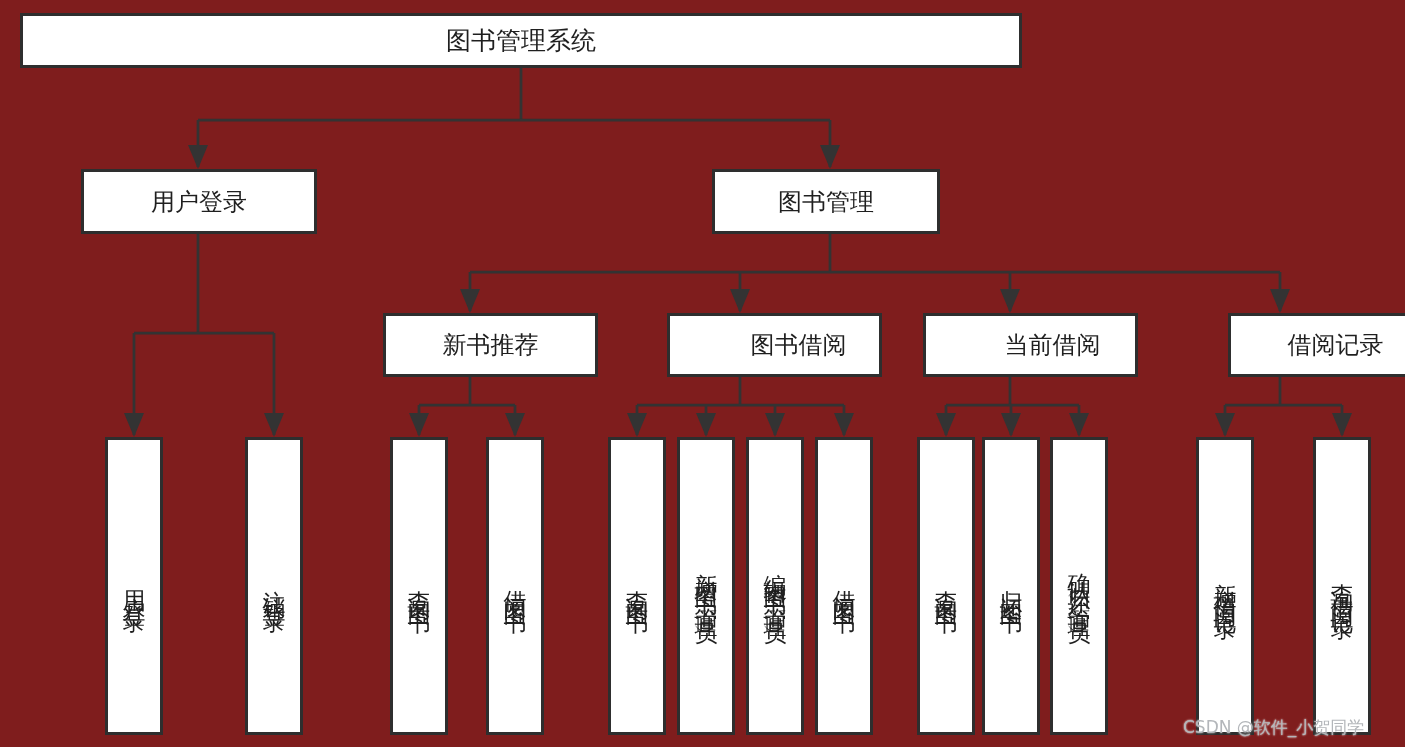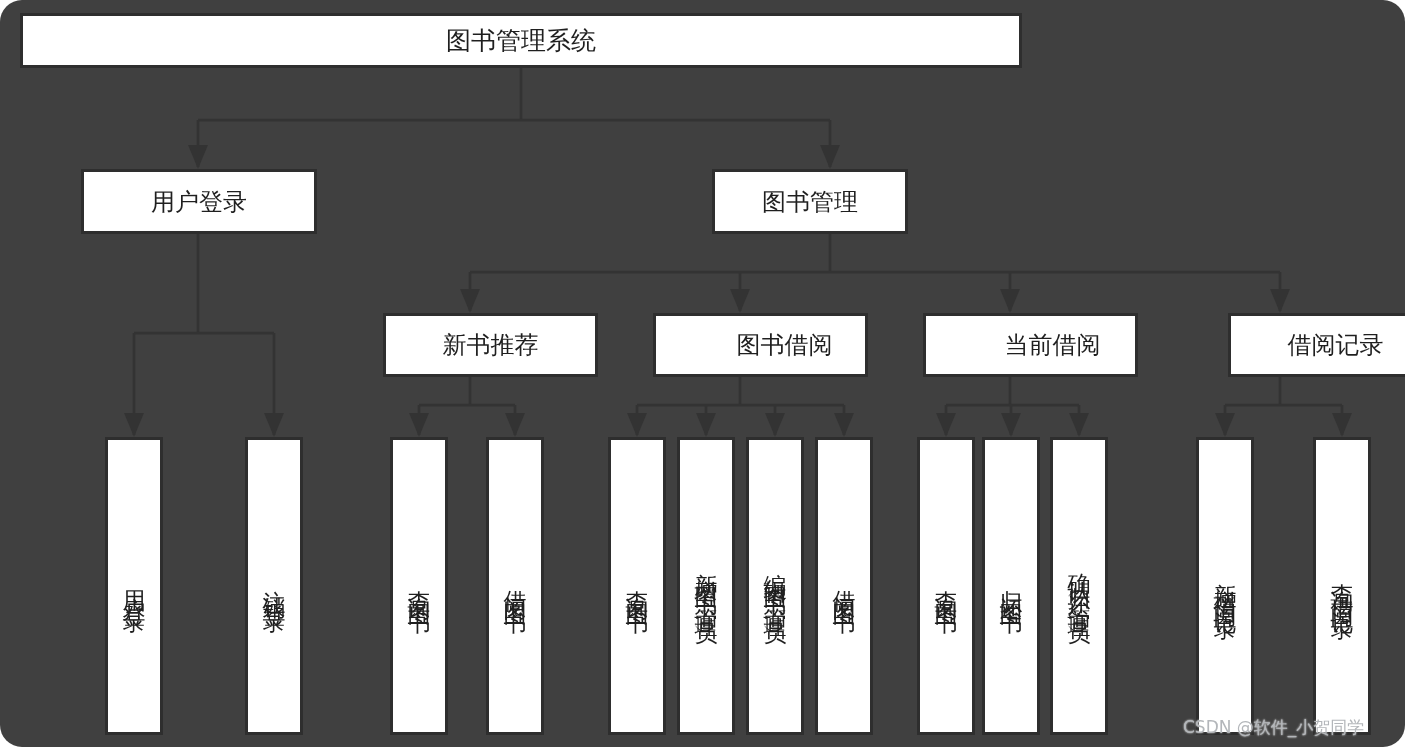--- a/index.html
+++ b/index.html
@@ -5,23 +5,22 @@
   html, body {
     margin: 0;
     padding: 0;
     background: #ffffff;
     font-family: "DejaVu Sans", "Liberation Sans", sans-serif;
   }
   .canvas {
     position: relative;
     width: 1405px;
     height: 747px;
-    background: #404040;
+    background: #7f1d1d;
     overflow: hidden;
-    border-radius: 22px;
   }
   svg.connectors {
     position: absolute;
     left: 0; top: 0;
     width: 1405px;
     height: 747px;
     pointer-events: none;
   }
   .node {
     position: absolute;
@@ -43,24 +42,24 @@
     width: 58px;
     height: 298px;
     font-size: 23px;
     writing-mode: vertical-rl;
     letter-spacing: 7px;
     line-height: 1;
     white-space: normal;
   }
   
   .node.user-login   { left: 81px;  top: 169px; width: 236px; }
-  .node.book-manage  { left: 712px; top: 169px; width: 196px; }
+  .node.book-manage  { left: 712px; top: 169px; width: 228px; }
   
   .node.l3-a { left: 363px; }
-  .node.l3-b { left: 633px; padding-left: 48px; }
+  .node.l3-b { left: 647px; padding-left: 48px; }
   .node.l3-c { left: 903px; padding-left: 44px; }
   .node.l3-d { left: 1208px; }
   
   .leaf-a1 { left: 105px; }  .leaf-a2 { left: 245px; }
   .leaf-b1 { left: 390px; }  .leaf-b2 { left: 486px; }
   .leaf-c1 { left: 608px; }  .leaf-c2 { left: 677px; }
   .leaf-c3 { left: 746px; }  .leaf-c4 { left: 815px; }
   .leaf-d1 { left: 917px; }  .leaf-d2 { left: 982px; }
   .leaf-d3 { left: 1050px; }
   .leaf-e1 { left: 1196px; } .leaf-e2 { left: 1313px; }

